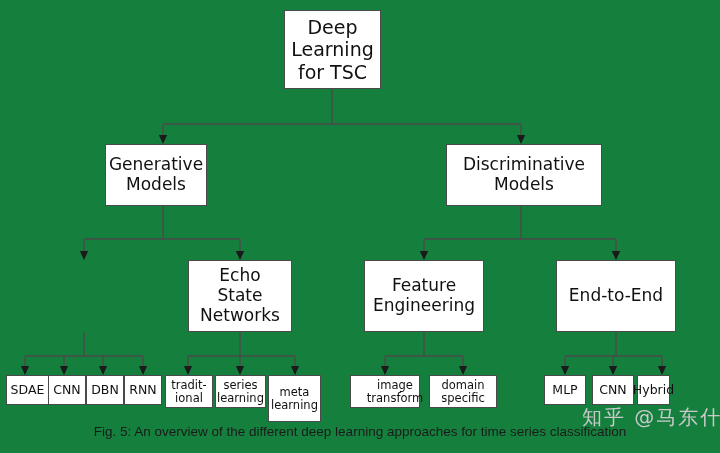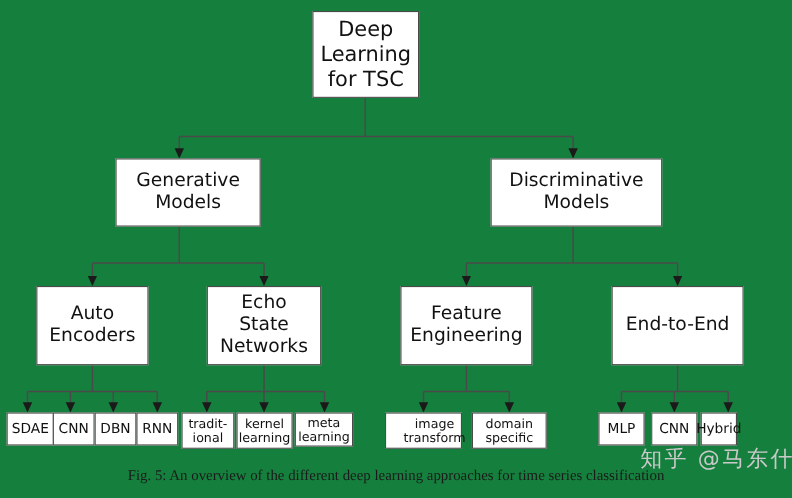--- a/index.html
+++ b/index.html
@@ -42,21 +42,21 @@
   .lvl2 { font-size: 17px; }
   .leaf { font-size: 12.5px; line-height: 1.12; }
   .leaf-sm { font-size: 11.5px; line-height: 1.12; }
 
   #caption {
     position: absolute;
     left: 0;
     top: 424px;
     width: 720px;
     text-align: center;
-    font-family: Liberation Serif, serif;
+    font-family: Liberation Sans, sans-serif;
     font-size: 13.5px;
     color: #1a1a1a;
     z-index: 4;
   }
   .watermark {
     position: absolute;
     color: #c9c9c9;
     font-family: "DejaVu Sans", sans-serif;
     letter-spacing: 2px;
     z-index: 2;
@@ -119,44 +119,42 @@
       <path d="M 565 356 L 565 374" marker-end="url(#arrow)"></path>
       <path d="M 613 356 L 613 374" marker-end="url(#arrow)"></path>
       <path d="M 662 356 L 662 374" marker-end="url(#arrow)"></path>
     </g>
   </svg>
 
   <div class="node lvl0" style="left:284px; top:10px; width:97px; height:79px;">Deep
 Learning
 for TSC</div>
 
-  <div class="node lvl1" style="left:105px; top:144px; width:132px; height:62px;">Generative
+  <div class="node lvl1" style="left:105px; top:144px; width:102px; height:62px;">Generative
 Models</div>
   <div class="node lvl1" style="left:446px; top:144px; width:156px; height:62px;">Discriminative
 Models</div>
 
-  <div class="node lvl2" style="left:33px; top:260px; width:102px; height:72px;">Auto
-Encoders</div>
   <div class="node lvl2" style="left:188px; top:260px; width:104px; height:72px;">Echo
 State
 Networks</div>
   <div class="node lvl2" style="left:364px; top:260px; width:120px; height:72px;">Feature
 Engineering</div>
   <div class="node lvl2" style="left:556px; top:260px; width:120px; height:72px;">End-to-End</div>
 
   <div class="node leaf" style="left:6px; top:375px; width:43px; height:30px;">SDAE</div>
   <div class="node leaf" style="left:48px; top:375px; width:38px; height:30px;">CNN</div>
   <div class="node leaf" style="left:86px; top:375px; width:38px; height:30px;">DBN</div>
   <div class="node leaf" style="left:124px; top:375px; width:38px; height:30px;">RNN</div>
 
   <div class="node leaf-sm" style="left:165px; top:375px; width:48px; height:33px;">tradit-
 ional</div>
-  <div class="node leaf-sm" style="left:215px; top:375px; width:51px; height:33px;">kernel
+  <div class="node leaf-sm" style="left:215px; top:375px; width:51px; height:33px;">series
 learning</div>
-  <div class="node leaf-sm" style="left:268px; top:375px; width:53px; height:31px;">meta
+  <div class="node leaf-sm" style="left:268px; top:375px; width:53px; height:47px;">meta
 learning</div>
 
   <div class="node leaf-sm" style="left:350px; top:375px; width:70px; height:33px;padding-left:20px;">image
 transform</div>
   <div class="node leaf-sm" style="left:429px; top:375px; width:68px; height:33px;">domain
 specific</div>
 
   <div class="node leaf" style="left:544px; top:375px; width:42px; height:30px;">MLP</div>
   <div class="node leaf" style="left:592px; top:375px; width:42px; height:30px;">CNN</div>
   <div class="node leaf" style="left:637px; top:375px; width:33px; height:30px;">Hybrid</div>

